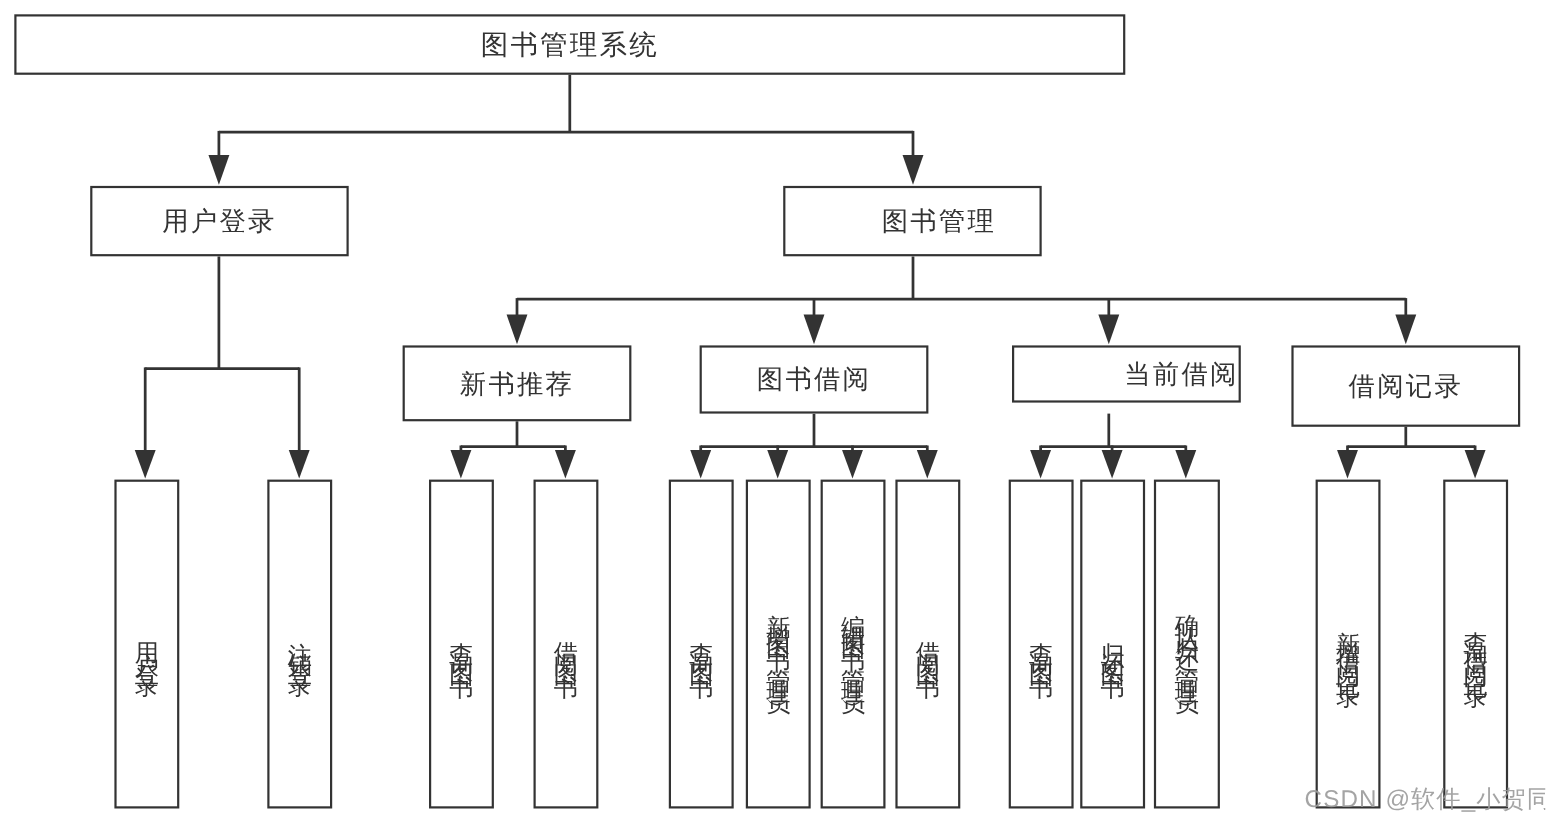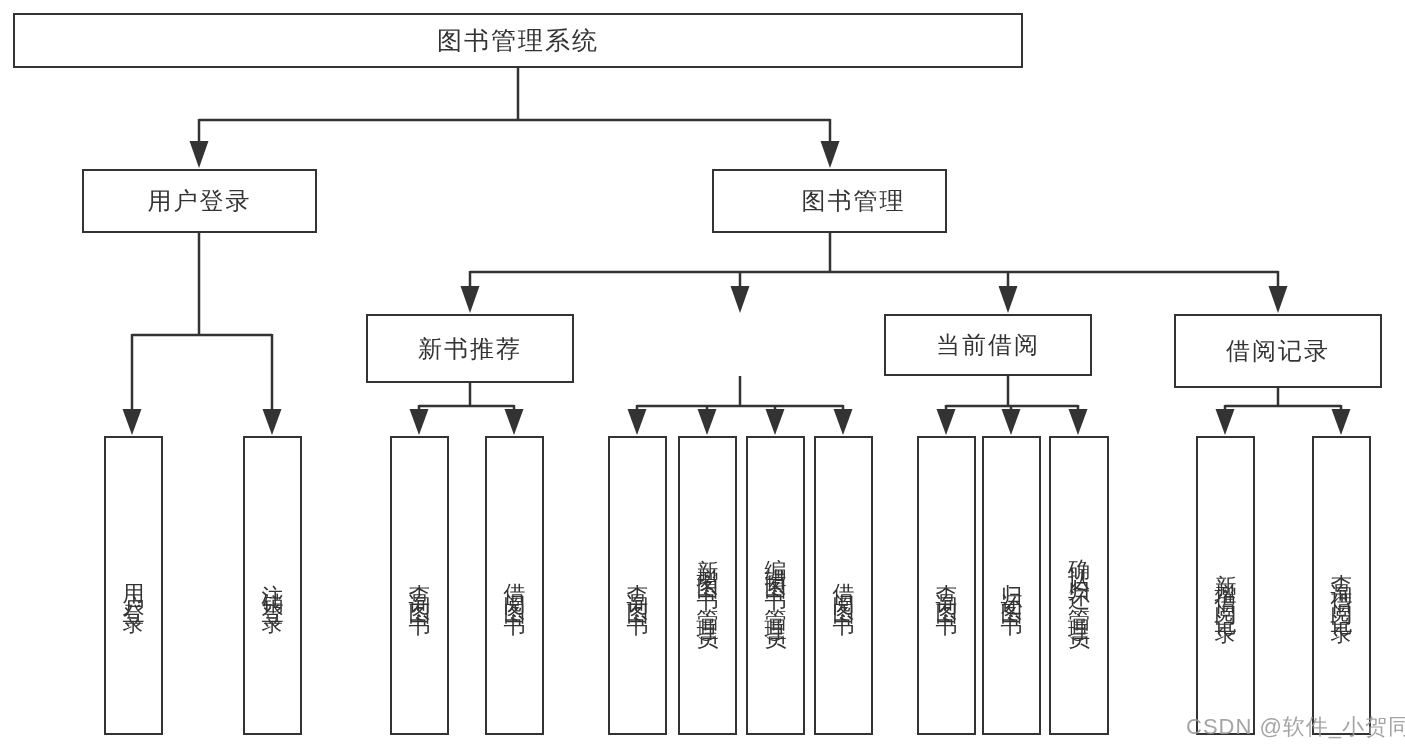--- a/index.html
+++ b/index.html
@@ -145,21 +145,24 @@
   <div class="node mid-node" style="left:82px; top:169px; width:235px; height:64px;">
     <span class="lbl">用户登录</span>
   </div>
   <div class="node mid-node" style="left:712px; top:169px; width:235px; height:64px;padding-left:48px;">
     <span class="lbl">图书管理</span>
   </div>
 
   <div class="node mid-node" style="left:366px; top:314px; width:208px; height:69px;">
     <span class="lbl">新书推荐</span>
   </div>
-  <div class="node mid-node" style="left:884px; top:314px; width:208px; height:62px;">
+  <div class="node mid-node" style="left:636px; top:314px; width:208px; height:62px;">
+    <span class="lbl">图书借阅</span>
+  </div>
+  <div class="node mid-node" style="left:920px; top:314px; width:208px; height:52px;justify-content:flex-end;">
     <span class="lbl">当前借阅</span>
   </div>
   <div class="node mid-node" style="left:1174px; top:314px; width:208px; height:74px;">
     <span class="lbl">借阅记录</span>
   </div>
 
   <div class="node leaf-node" style="left:104px; top:436px; width:59px; height:299px;">
     <span class="lbl">用户登录</span>
   </div>
   <div class="node leaf-node" style="left:243px; top:436px; width:59px; height:299px;">

